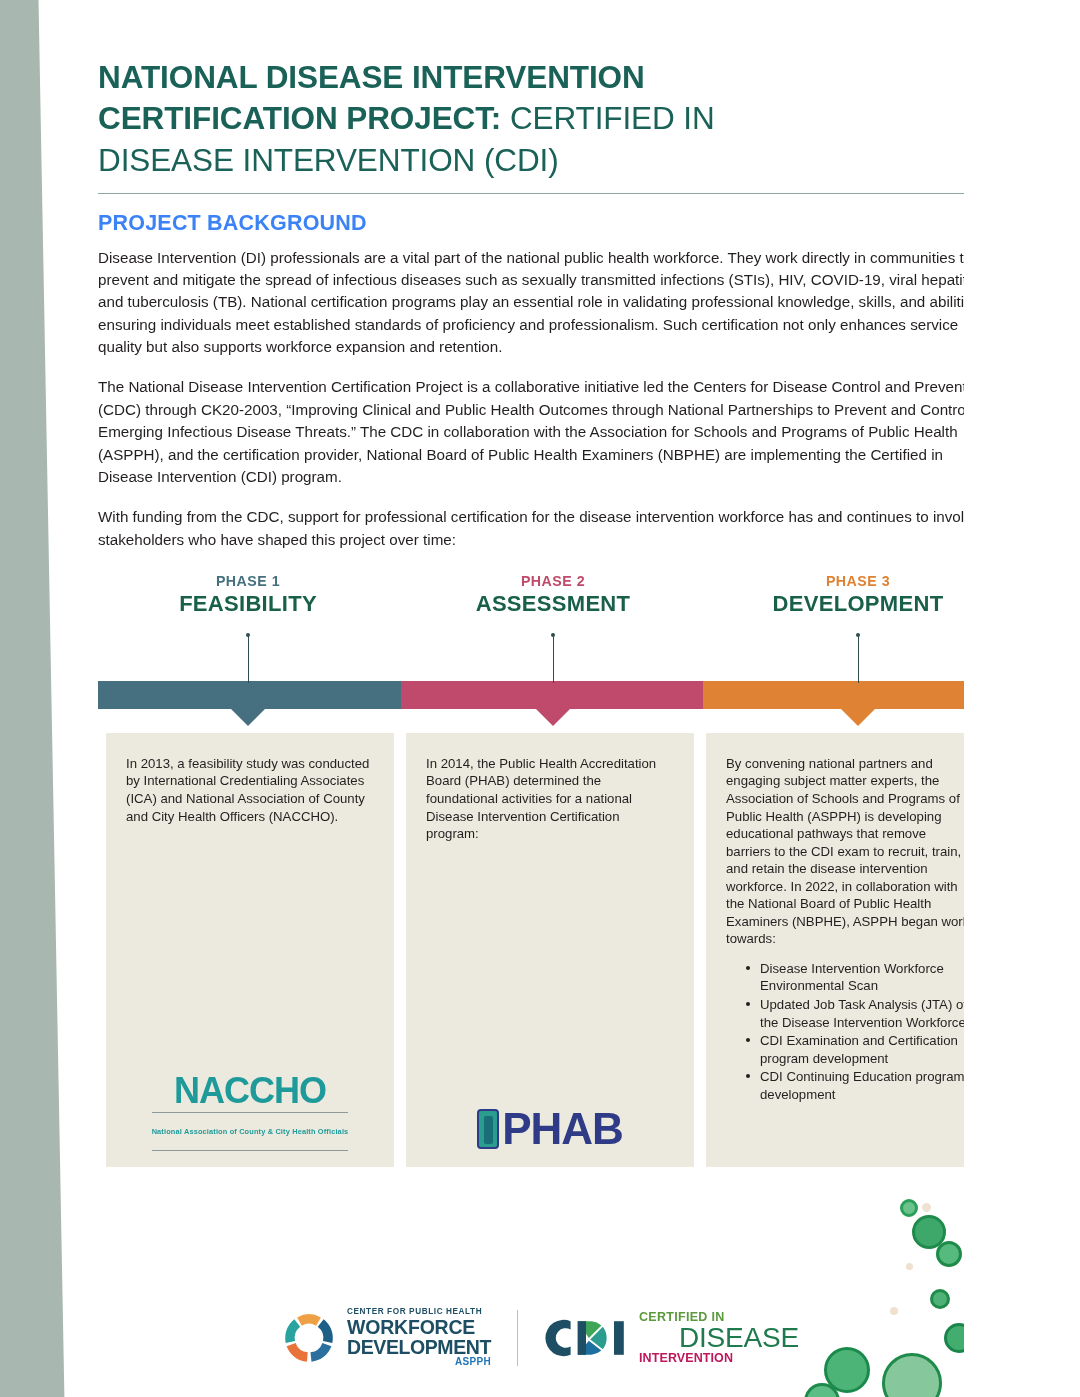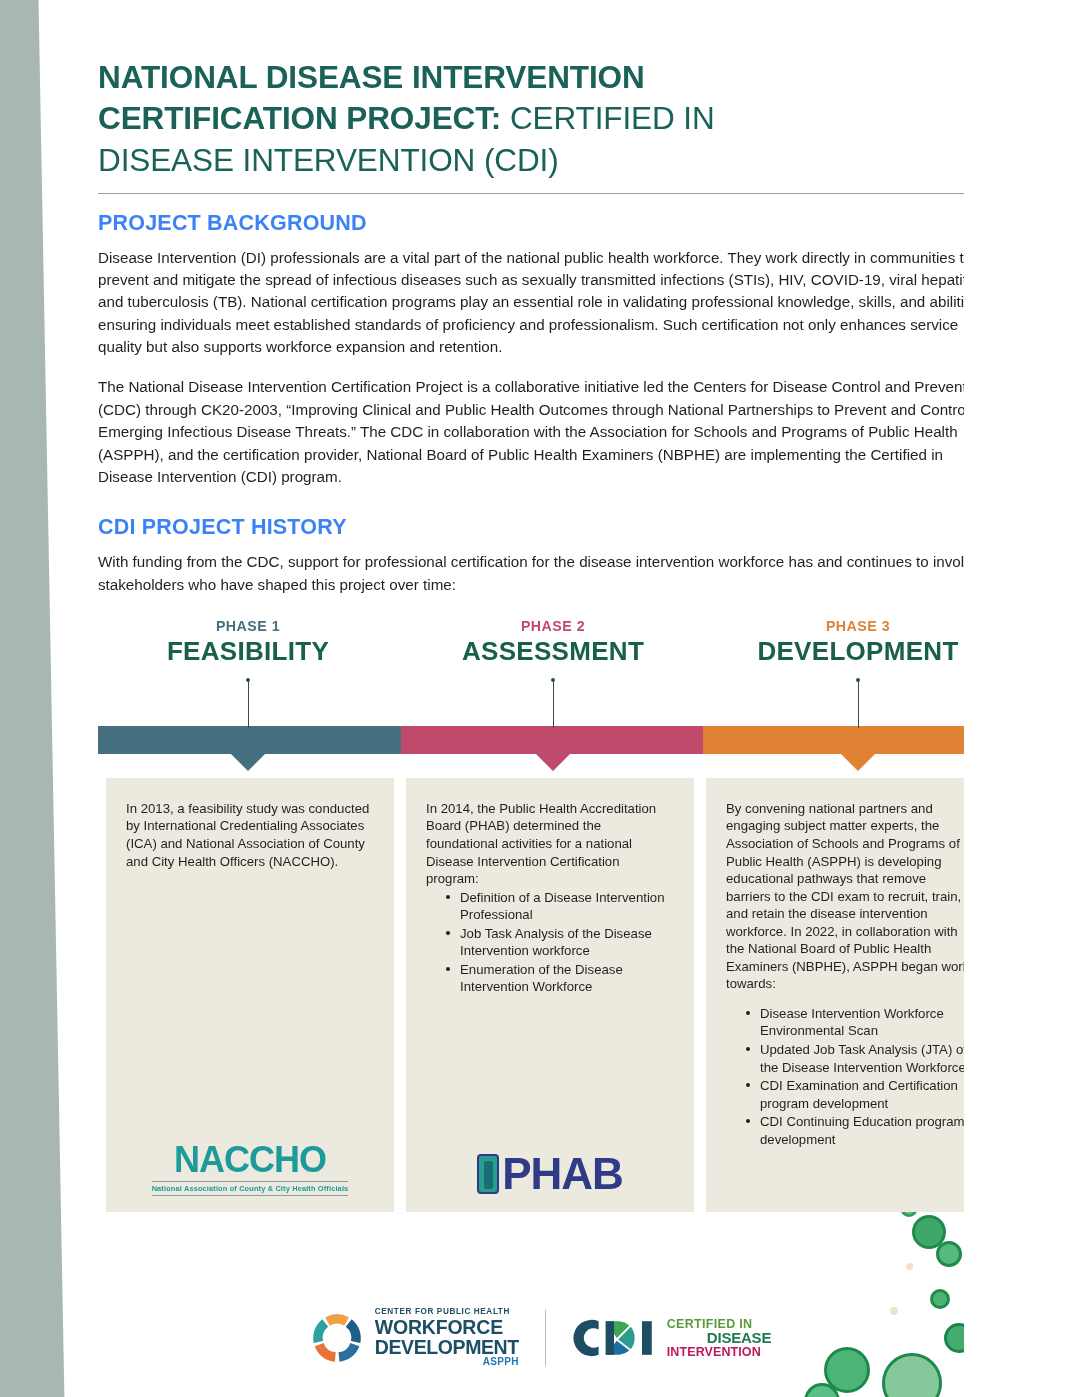--- a/index.html
+++ b/index.html
@@ -52,21 +52,21 @@
     margin-top:11px; width:894px; text-align:left;
   }
   p.body + p.body { margin-top:18px; }
 
   h2.section.history { margin-top:27px; }
 
   
   .timeline { position:relative; margin-top:22px; width:904px; height:155px; }
   .phase-col { position:absolute; top:0; text-align:center; }
   .phase-num { font-size:14.2px; font-weight:bold; letter-spacing:0.5px; }
-  .phase-name { font-size:26px; font-weight:bold; color:#186049; letter-spacing:0.3px; margin-top:2px; }
+  .phase-name { font-size:22px; font-weight:bold; color:#186049; letter-spacing:0.3px; margin-top:2px; }
   .stem { position:absolute; width:1px; top:62px; height:48px; background:#2f4f4f; }
   .stem-dot { position:absolute; width:4px; height:4px; border-radius:50%; background:#2f4f4f; top:60px; }
 
   .bar { position:absolute; left:0; top:108px; width:904px; height:28px; display:flex; }
   .bar-seg { height:28px; }
   .notch { position:absolute; top:136px; width:0; height:0;
            border-left:17px solid transparent; border-right:17px solid transparent; }
 
   
   .cards { position:relative; margin-top:5px; width:904px; height:434px; }
@@ -88,21 +88,21 @@
   .logo-slot { position:absolute; left:0; right:0; bottom:16px; display:flex;
                align-items:center; justify-content:center; }
 
   
   .naccho { text-align:center; }
   .naccho .word { font-size:36px; font-weight:bold; color:#1f9a9a;
                   letter-spacing:-1px; line-height:1; }
   .naccho .tag { font-size:7.4px; color:#1f9a9a; font-weight:bold;
                  letter-spacing:0.15px; margin-top:3px;
                  border-top:1px solid #8e9a9a; border-bottom:1px solid #8e9a9a;
-                 padding:2px 0; }
+                 padding:14px 0; }
 
   
   .phab { display:flex; align-items:center; gap:3px; }
   .phab .mark { width:22px; height:40px; border-radius:4px;
                 background:#2a9d8f; border:2px solid #2f3b86; position:relative; }
   .phab .mark::after { content:""; position:absolute; left:5px; top:5px;
                        width:9px; height:28px; background:#1a6e78; border-radius:2px; }
   .phab .word { font-size:44px; font-weight:bold; color:#2f3b86;
                 letter-spacing:-1px; line-height:1; }
 
@@ -116,21 +116,21 @@
   .aspph-txt { line-height:1.04; }
   .aspph-txt .l1 { font-size:8.2px; font-weight:bold; color:#1d4e63; letter-spacing:0.6px; }
   .aspph-txt .l2 { font-size:19.5px; font-weight:bold; color:#1d4e63; letter-spacing:-0.2px; }
   .aspph-txt .l3 { font-size:19.5px; font-weight:bold; color:#1d4e63; letter-spacing:-0.4px; }
   .aspph-txt .l4 { font-size:10px; font-weight:bold; color:#2176b5; letter-spacing:0.3px; text-align:right; }
 
   .cdi { display:flex; align-items:center; gap:11px; }
   .cdi-mark { display:flex; align-items:center; gap:3px; }
   .cdi-txt { line-height:1.02; }
   .cdi-txt .c1 { font-size:12.5px; font-weight:bold; color:#5a9a3c; letter-spacing:0.3px; }
-  .cdi-txt .c2 { font-size:15px; font-weight:bold; color:#1f7a4d; letter-spacing:-0.2px;margin-left:40px; }
+  .cdi-txt .c2 { font-size:28px; font-weight:normal; color:#1f7a4d; letter-spacing:-0.2px;margin-left:40px; }
   .cdi-txt .c3 { font-size:12.5px; font-weight:bold; color:#be185d; letter-spacing:0.1px; }
 </style>
 </head>
 <body>
 
 <div class="page">
 
   <div class="edge-band">
     <div class="b1"></div>
     <div class="b2"></div>
@@ -157,21 +157,20 @@
       <span class="strong">CERTIFICATION PROJECT:</span><span class="light"> CERTIFIED IN</span><br>
       <span class="light">DISEASE INTERVENTION (CDI)</span>
     </h1>
 
     <div class="rule"></div>
 
     <h2 class="section">PROJECT BACKGROUND</h2>
     <p class="body">Disease Intervention (DI) professionals are a vital part of the national public health workforce. They work directly in communities to prevent and mitigate the spread of infectious diseases such as sexually transmitted infections (STIs), HIV, COVID-19, viral hepatitis, and tuberculosis (TB). National certification programs play an essential role in validating professional knowledge, skills, and abilities, ensuring individuals meet established standards of proficiency and professionalism. Such certification not only enhances service quality but also supports workforce expansion and retention.</p>
     <p class="body">The National Disease Intervention Certification Project is a collaborative initiative led the Centers for Disease Control and Prevention (CDC) through CK20-2003, “Improving Clinical and Public Health Outcomes through National Partnerships to Prevent and Control Emerging Infectious Disease Threats.”  The CDC in collaboration with the Association for Schools and Programs of Public Health (ASPPH), and the certification provider, National Board of Public Health Examiners (NBPHE) are implementing the Certified in Disease Intervention (CDI) program.</p>
 
-    <h2 class="section history">CDI PROJECT HISTORY</h2>
     <p class="body">With funding from the CDC, support for professional certification for the disease intervention workforce has and continues to involve stakeholders who have shaped this project over time:</p>
 
     <div class="timeline" id="timeline">
         <div class="bar">
           <div class="bar-seg" style="width: 302.84px; background: rgb(70, 112, 127);"></div>
           <div class="bar-seg" style="width: 301.936px; background: rgb(192, 74, 107);"></div>
           <div class="bar-seg" style="width: 299.224px; background: rgb(223, 130, 51);"></div>
         </div>
         <div class="phase-col" style="left: 0px; width: 300px;">
           <div class="phase-num" style="color: rgb(70, 112, 127);">PHASE 1</div>
@@ -201,25 +200,20 @@
           <p>In 2013, a feasibility study was conducted by International Credentialing Associates (ICA) and National Association of County and City Health Officers (NACCHO).</p>
           <div class="logo-slot">
             <div class="naccho">
               <div class="word">NACCHO</div>
               <div class="tag">National Association of County &amp; City Health Officials</div>
             </div>
           </div>
         </div>
         <div class="card" style="left: 308px; width: 288px;">
           <p>In 2014, the Public Health Accreditation Board (PHAB) determined the foundational activities for a national Disease Intervention Certification program:</p>
-          <ul>
-            <li>Definition of a Disease Intervention Professional</li>
-            <li>Job Task Analysis of the Disease Intervention workforce</li>
-            <li>Enumeration of the Disease Intervention Workforce</li>
-          </ul>
           <div class="logo-slot">
             <div class="phab">
               <div class="mark"></div>
               <div class="word">PHAB</div>
             </div>
           </div>
         </div>
         <div class="card" style="left: 608px; width: 288px;">
           <p>By convening national partners and engaging subject matter experts, the Association of Schools and Programs of Public Health (ASPPH) is developing educational pathways that remove barriers to the CDI exam to recruit, train, and retain the disease intervention workforce. In 2022, in collaboration with the National Board of Public Health Examiners (NBPHE), ASPPH began work towards:</p>
           <div class="gap"></div>

